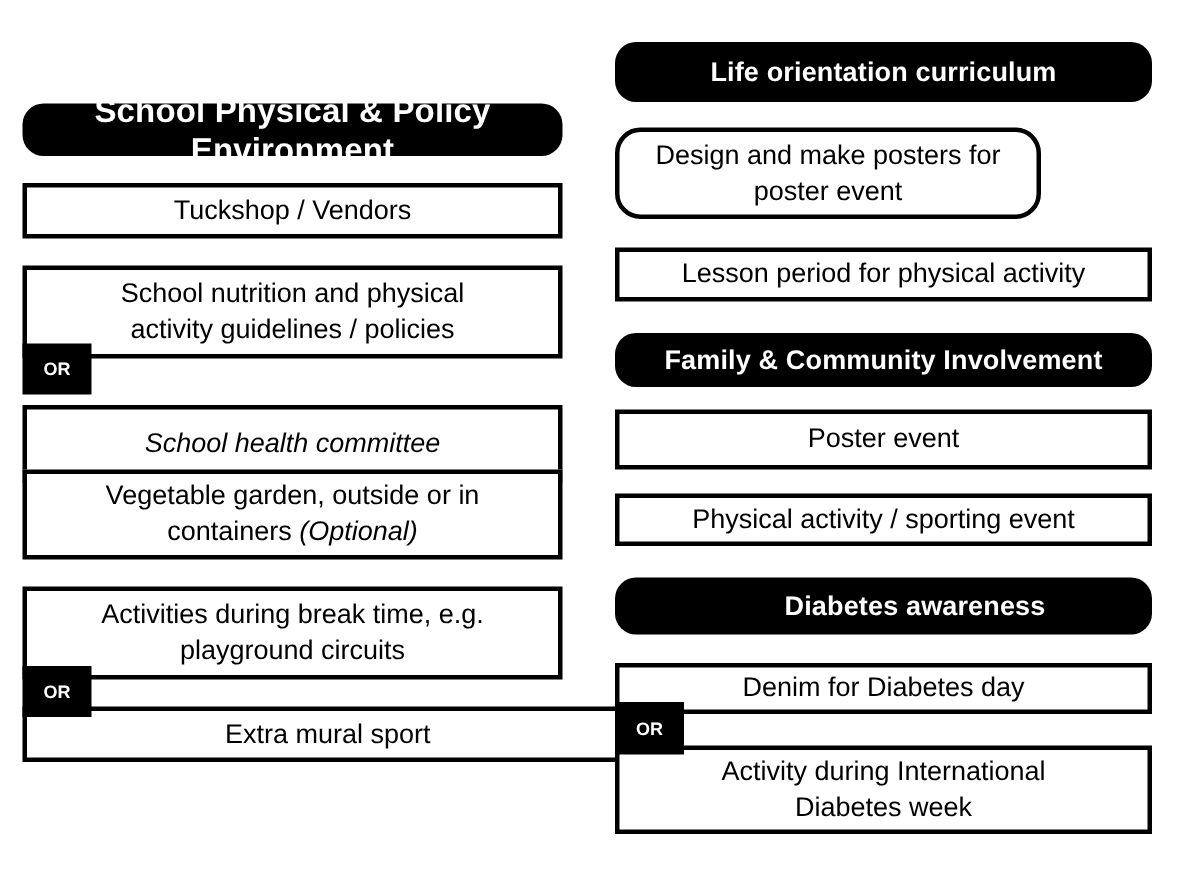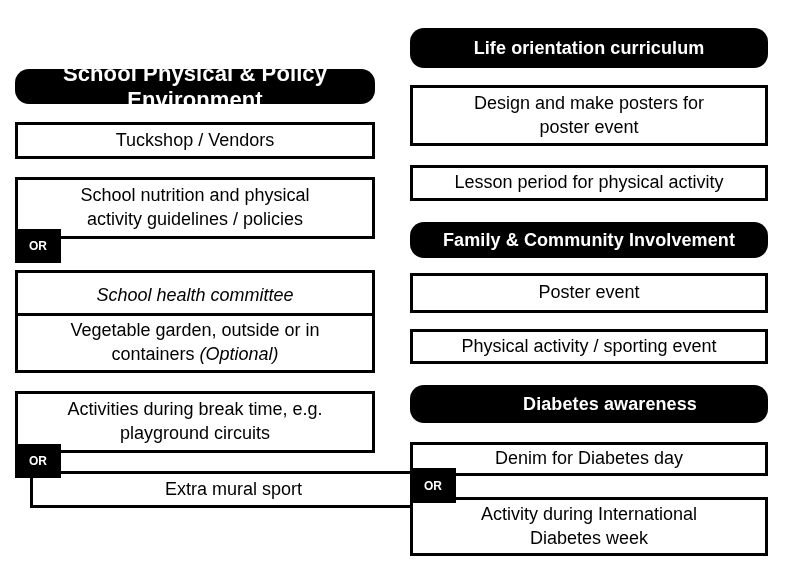--- a/index.html
+++ b/index.html
@@ -96,27 +96,27 @@
 
   <div class="box" style="left:15px; top:391px; width:360px; height:62px;">
     <span>Activities during break time, e.g.</span>
     <span>playground circuits</span>
   </div>
 
   <div class="or-tag" style="left:15px; top:444px; width:46px; height:34px;">
     <span>OR</span>
   </div>
 
-  <div class="box" style="left:30px; top:471px; width:407px; height:37px;">
+  <div class="box" style="left:15px; top:471px; width:407px; height:37px;">
     <span>Extra mural sport</span>
   </div>
 
   <div class="hdr" style="left:410px; top:28px; width:358px; height:40px;">Life orientation curriculum</div>
 
-  <div class="box" style="left:410px; top:85px; width:358px; height:61px;">
+  <div class="box" style="left:410px; top:85px; width:284px; height:61px;border-radius:17px;">
     <span>Design and make posters for</span>
     <span>poster event</span>
   </div>
 
   <div class="box" style="left:410px; top:165px; width:358px; height:36px;">
     <span>Lesson period for physical activity</span>
   </div>
 
   <div class="hdr" style="left:410px; top:222px; width:358px; height:36px;">Family &amp; Community Involvement</div>
 

